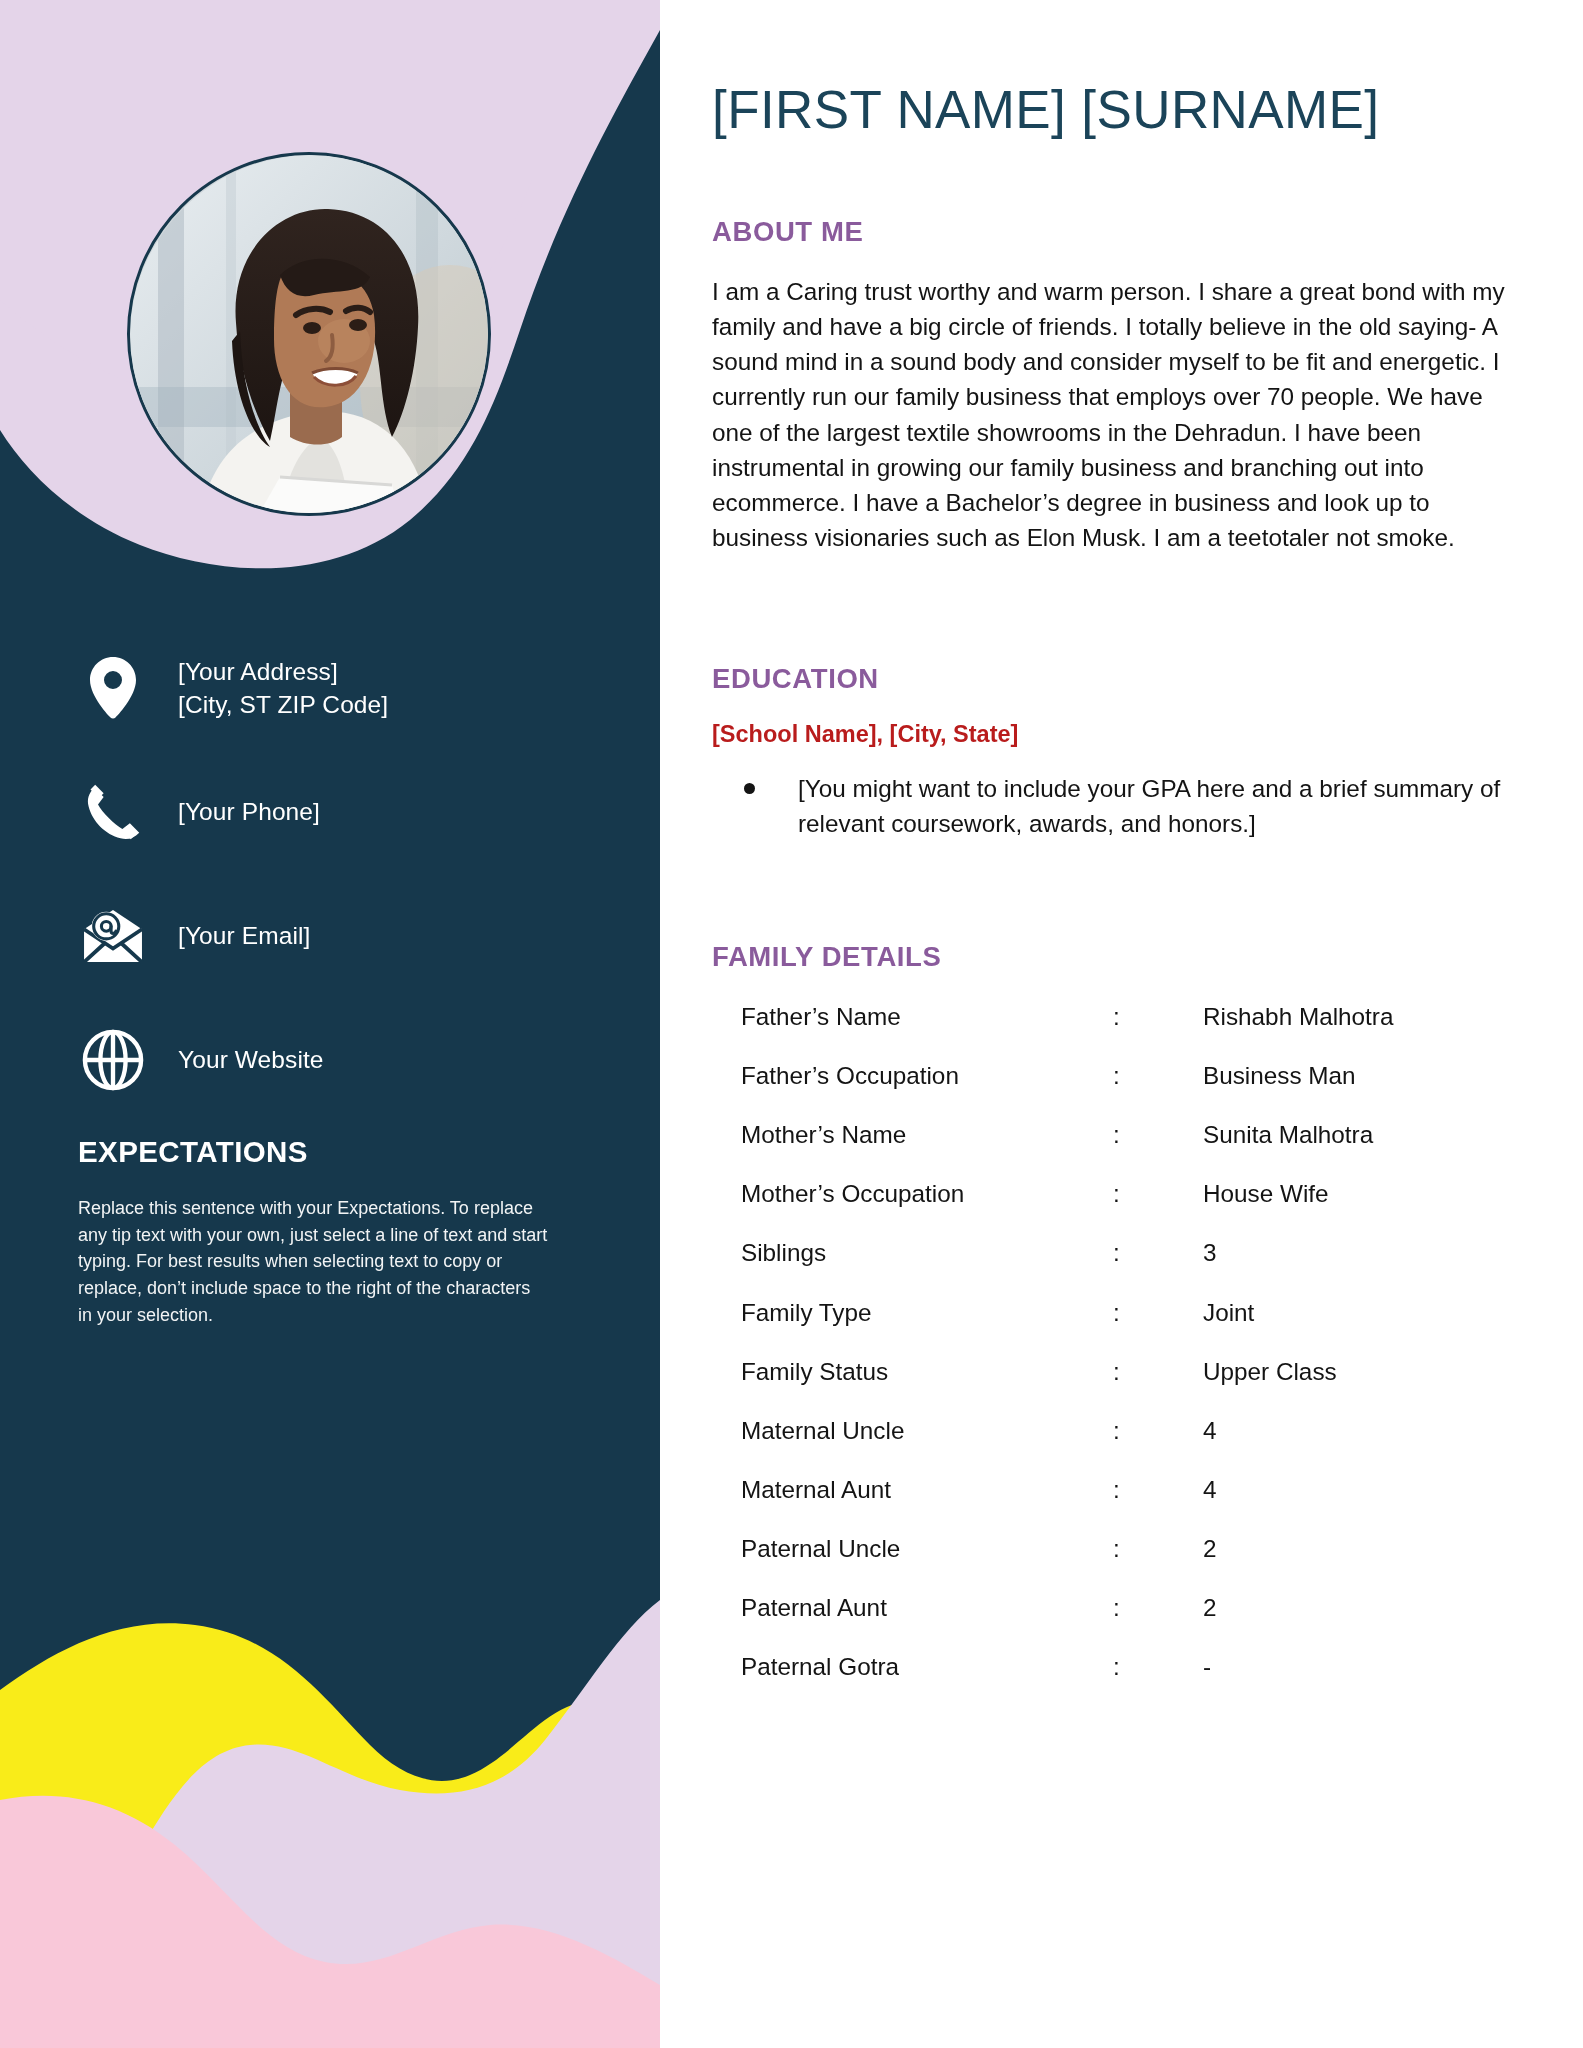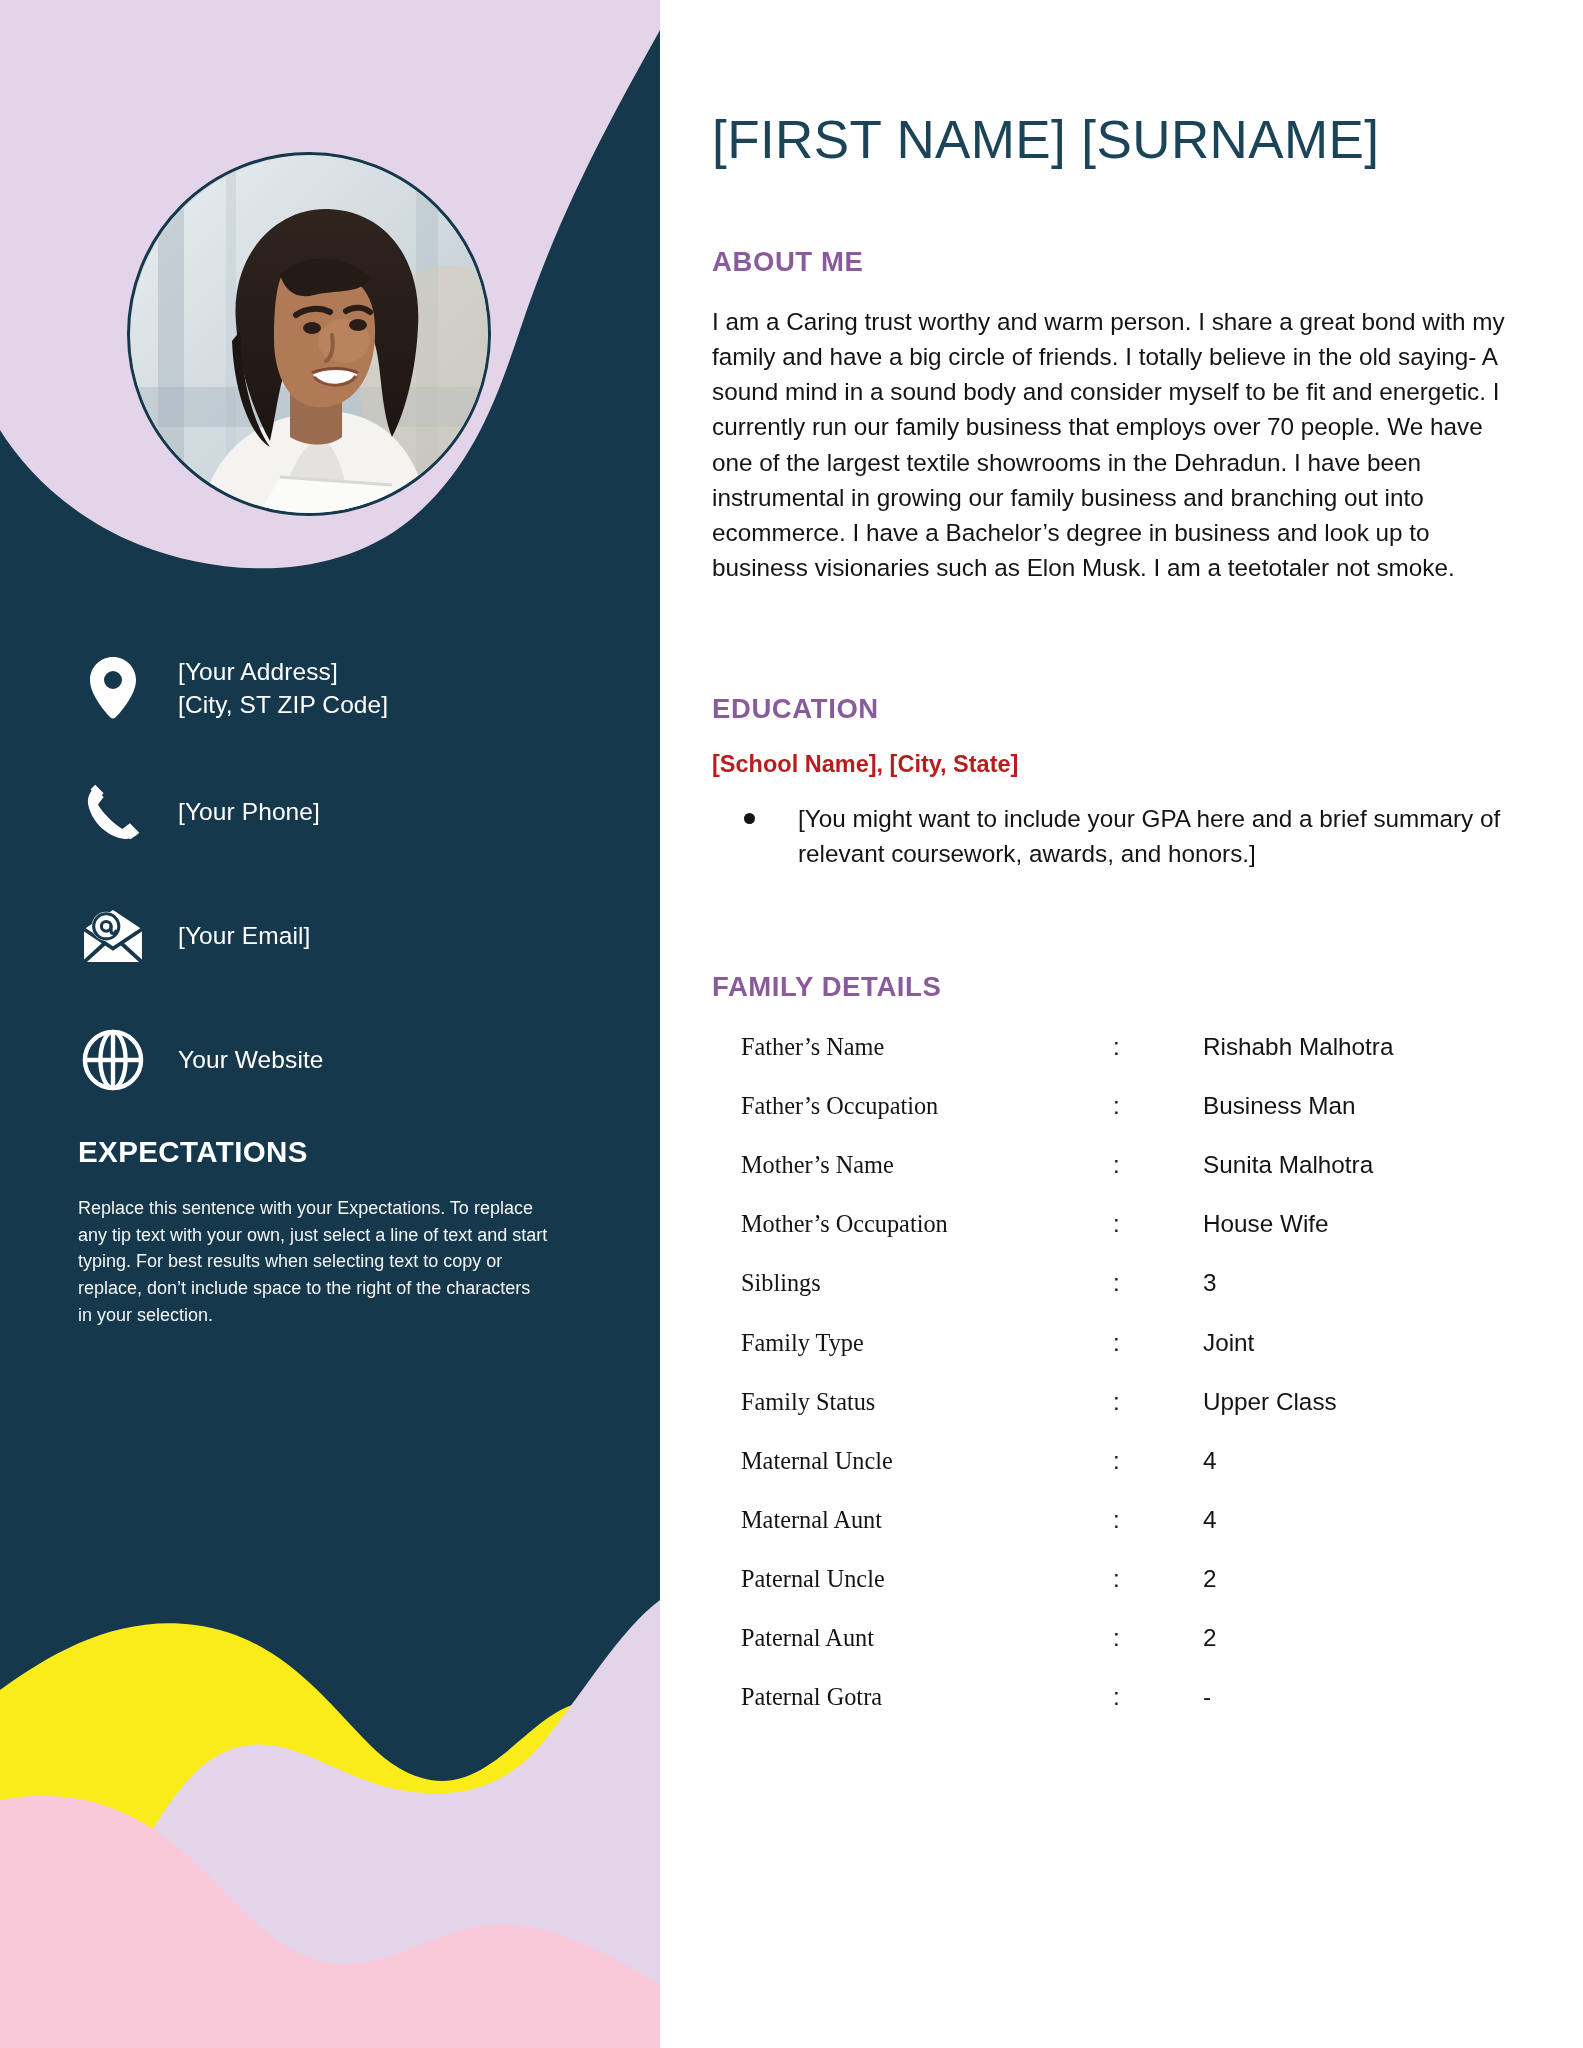--- a/index.html
+++ b/index.html
@@ -123,21 +123,21 @@
     top: 0;
     width: 800px;
   }
 
   .page-title {
     color: #1b4459;
     font-size: 53px;
     font-weight: normal;
     letter-spacing: .4px;
     margin: 0;
-    padding-top: 112px;
+    padding-top: 82px;
     line-height: 1.05;
     white-space: nowrap;
   }
 
   .section-heading {
     color: #8a5b9c;
     font-size: 27.5px;
     font-weight: bold;
     letter-spacing: .6px;
     margin: 0;
@@ -188,21 +188,21 @@
     width: 100%;
     border-collapse: collapse;
   }
   .family-table td {
     color: #141414;
     font-size: 24.3px;
     padding: 15.6px 0;
     vertical-align: top;
     line-height: 1.15;
   }
-  .fd-label { width: 372px; padding-left: 29px !important; font-family: Liberation Serif, serif; }
+  .fd-label { width: 372px; padding-left: 29px !important; }
   .fd-colon { width: 90px; }
   .fd-value { }
 </style>
 </head>
 <body>
 
 <div class="page">
 
   <div class="sidebar">
 

